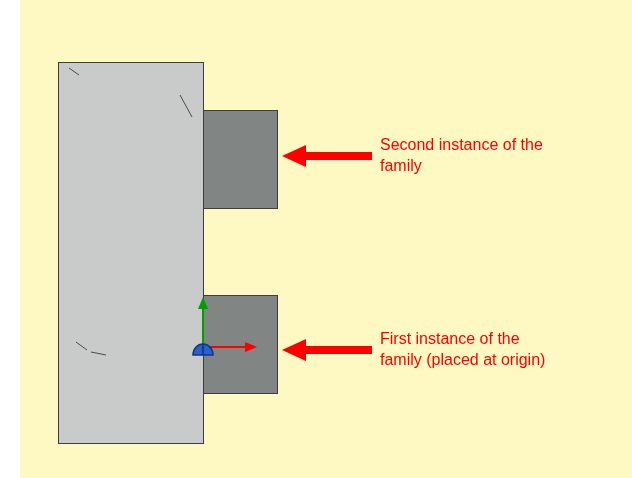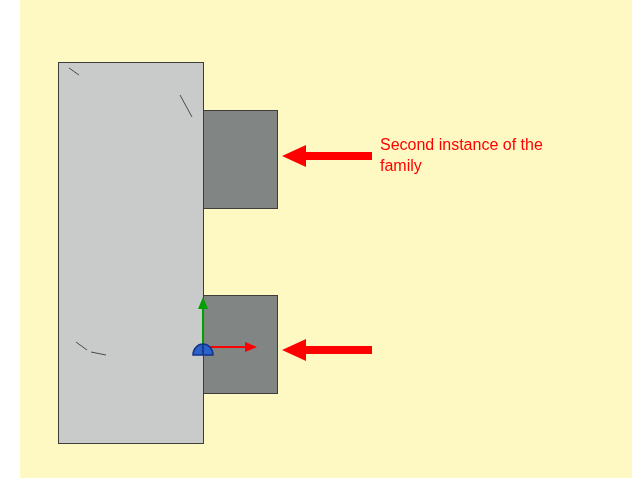--- a/index.html
+++ b/index.html
@@ -62,14 +62,16 @@
       <path d="M 183 344 A 5 11 0 0 0 183 355 M 183 344 A 5 11 0 0 1 183 355" fill="none" stroke-width="1" stroke="#12358a"></path>
     </g>
 
     <polygon points="262,156 286,145 286,152 352,152 352,160 286,160 286,167" fill="#ff0000"></polygon>
     <polygon points="262,350 286,339 286,346 352,346 352,354 286,354 286,361" fill="#ff0000"></polygon>
   </svg>
 
   <div class="callout callout-top">Second instance of the
 family</div>
 
+  <div class="callout callout-bottom">First instance of the
+family (placed at origin)</div>
 
 </div>
 
 </body></html>

